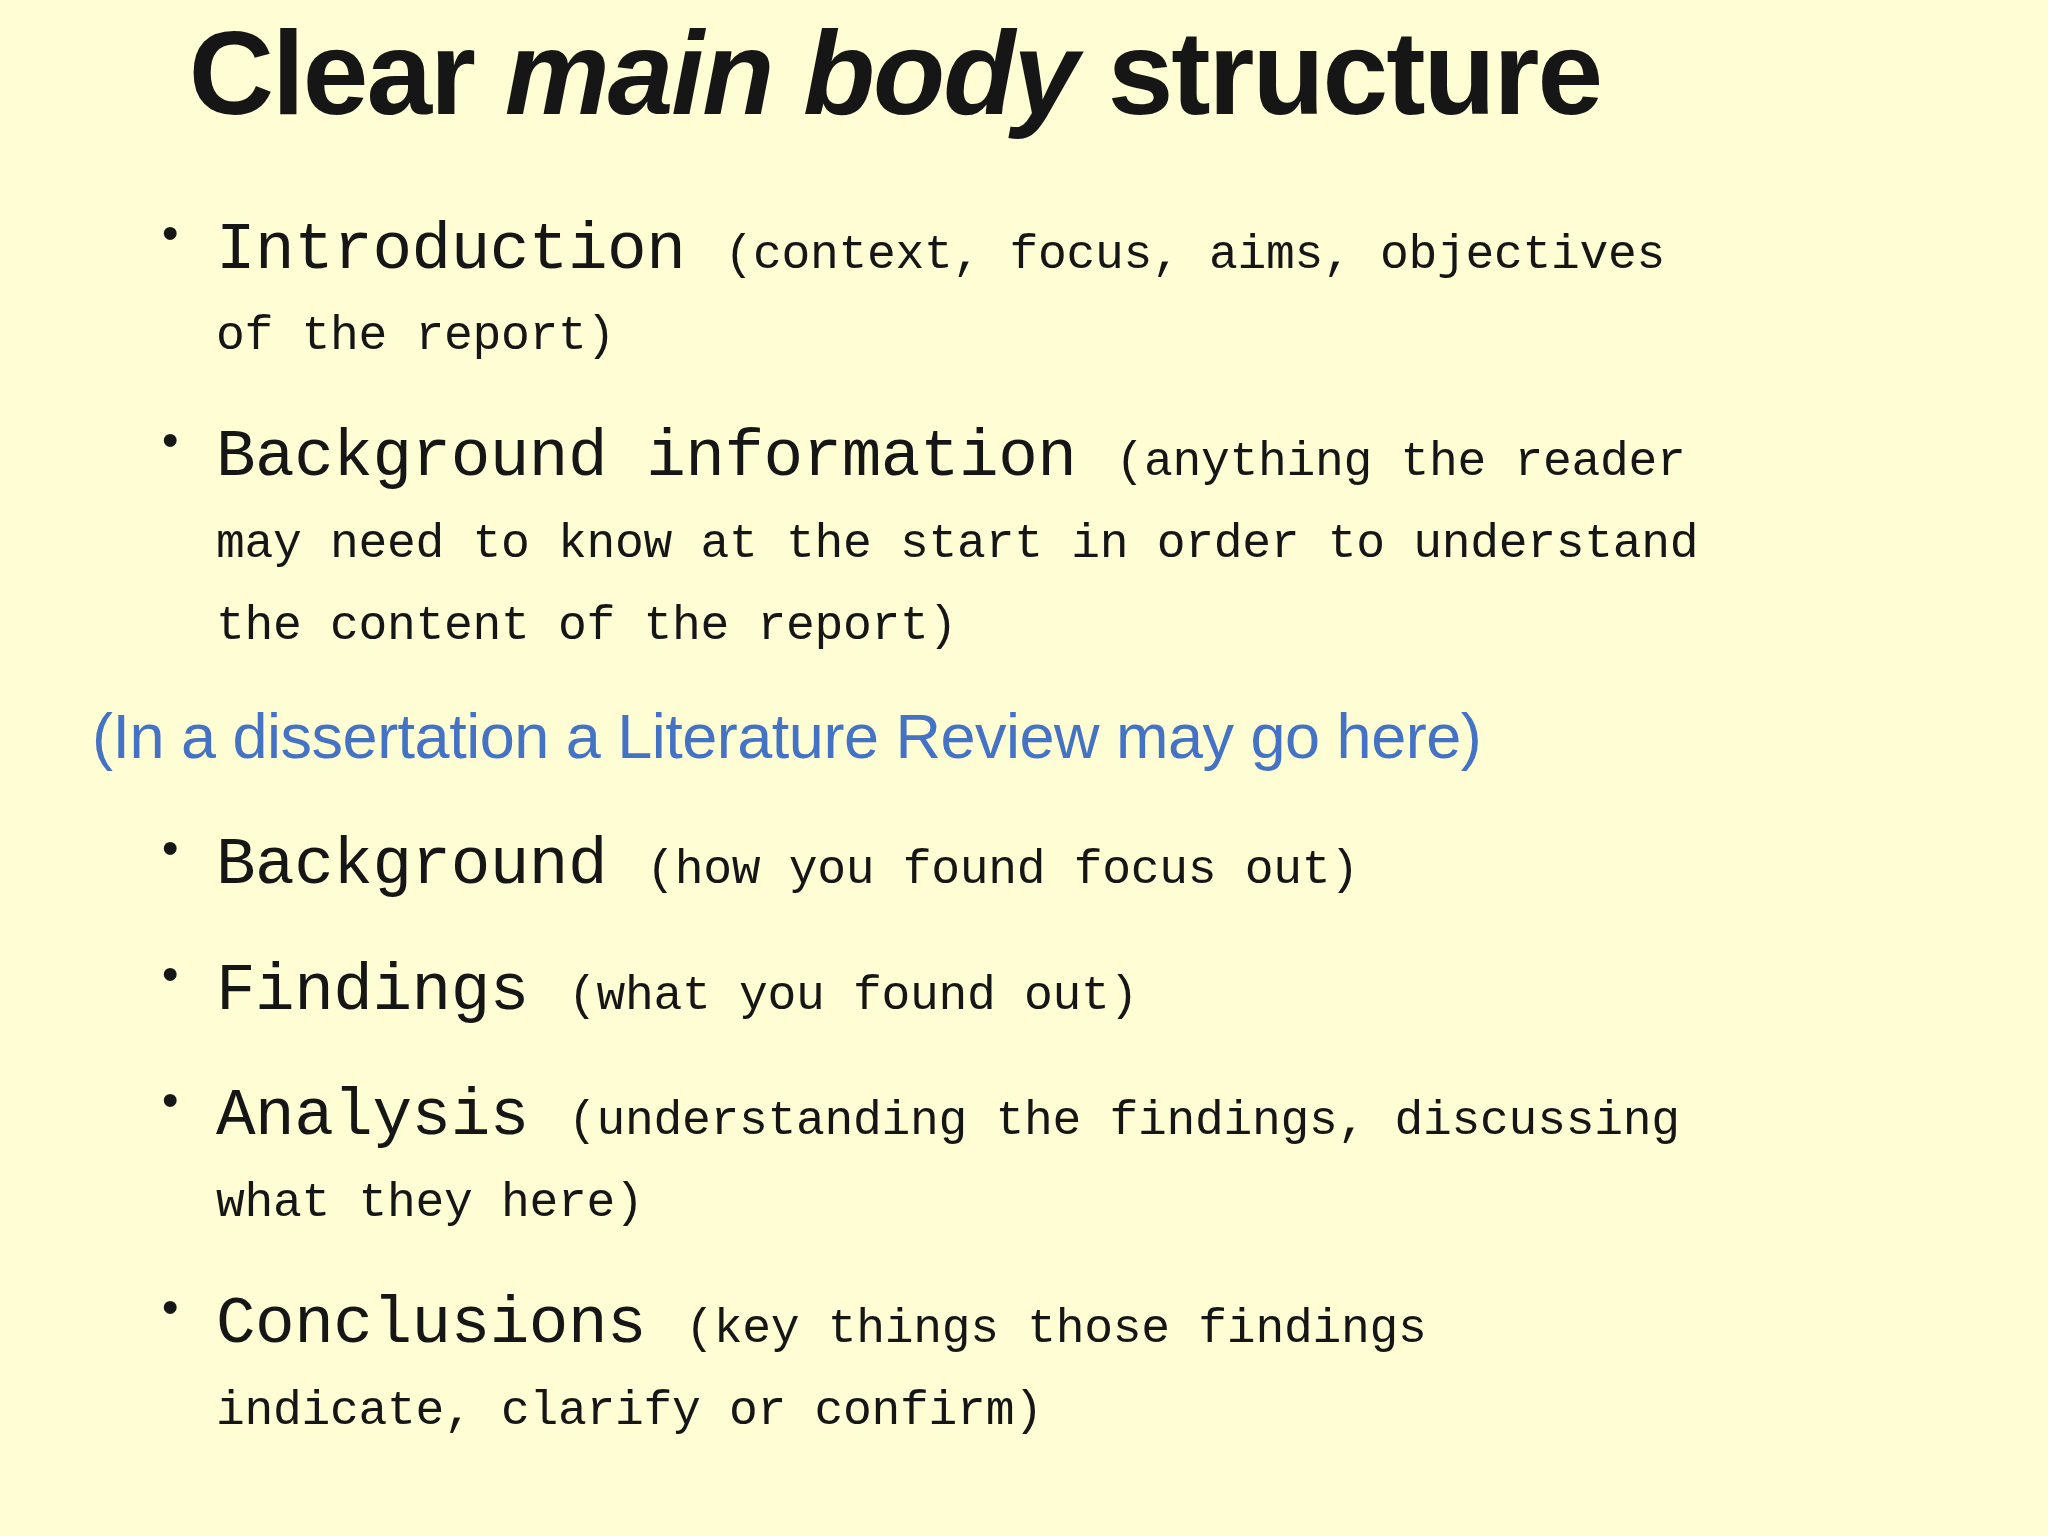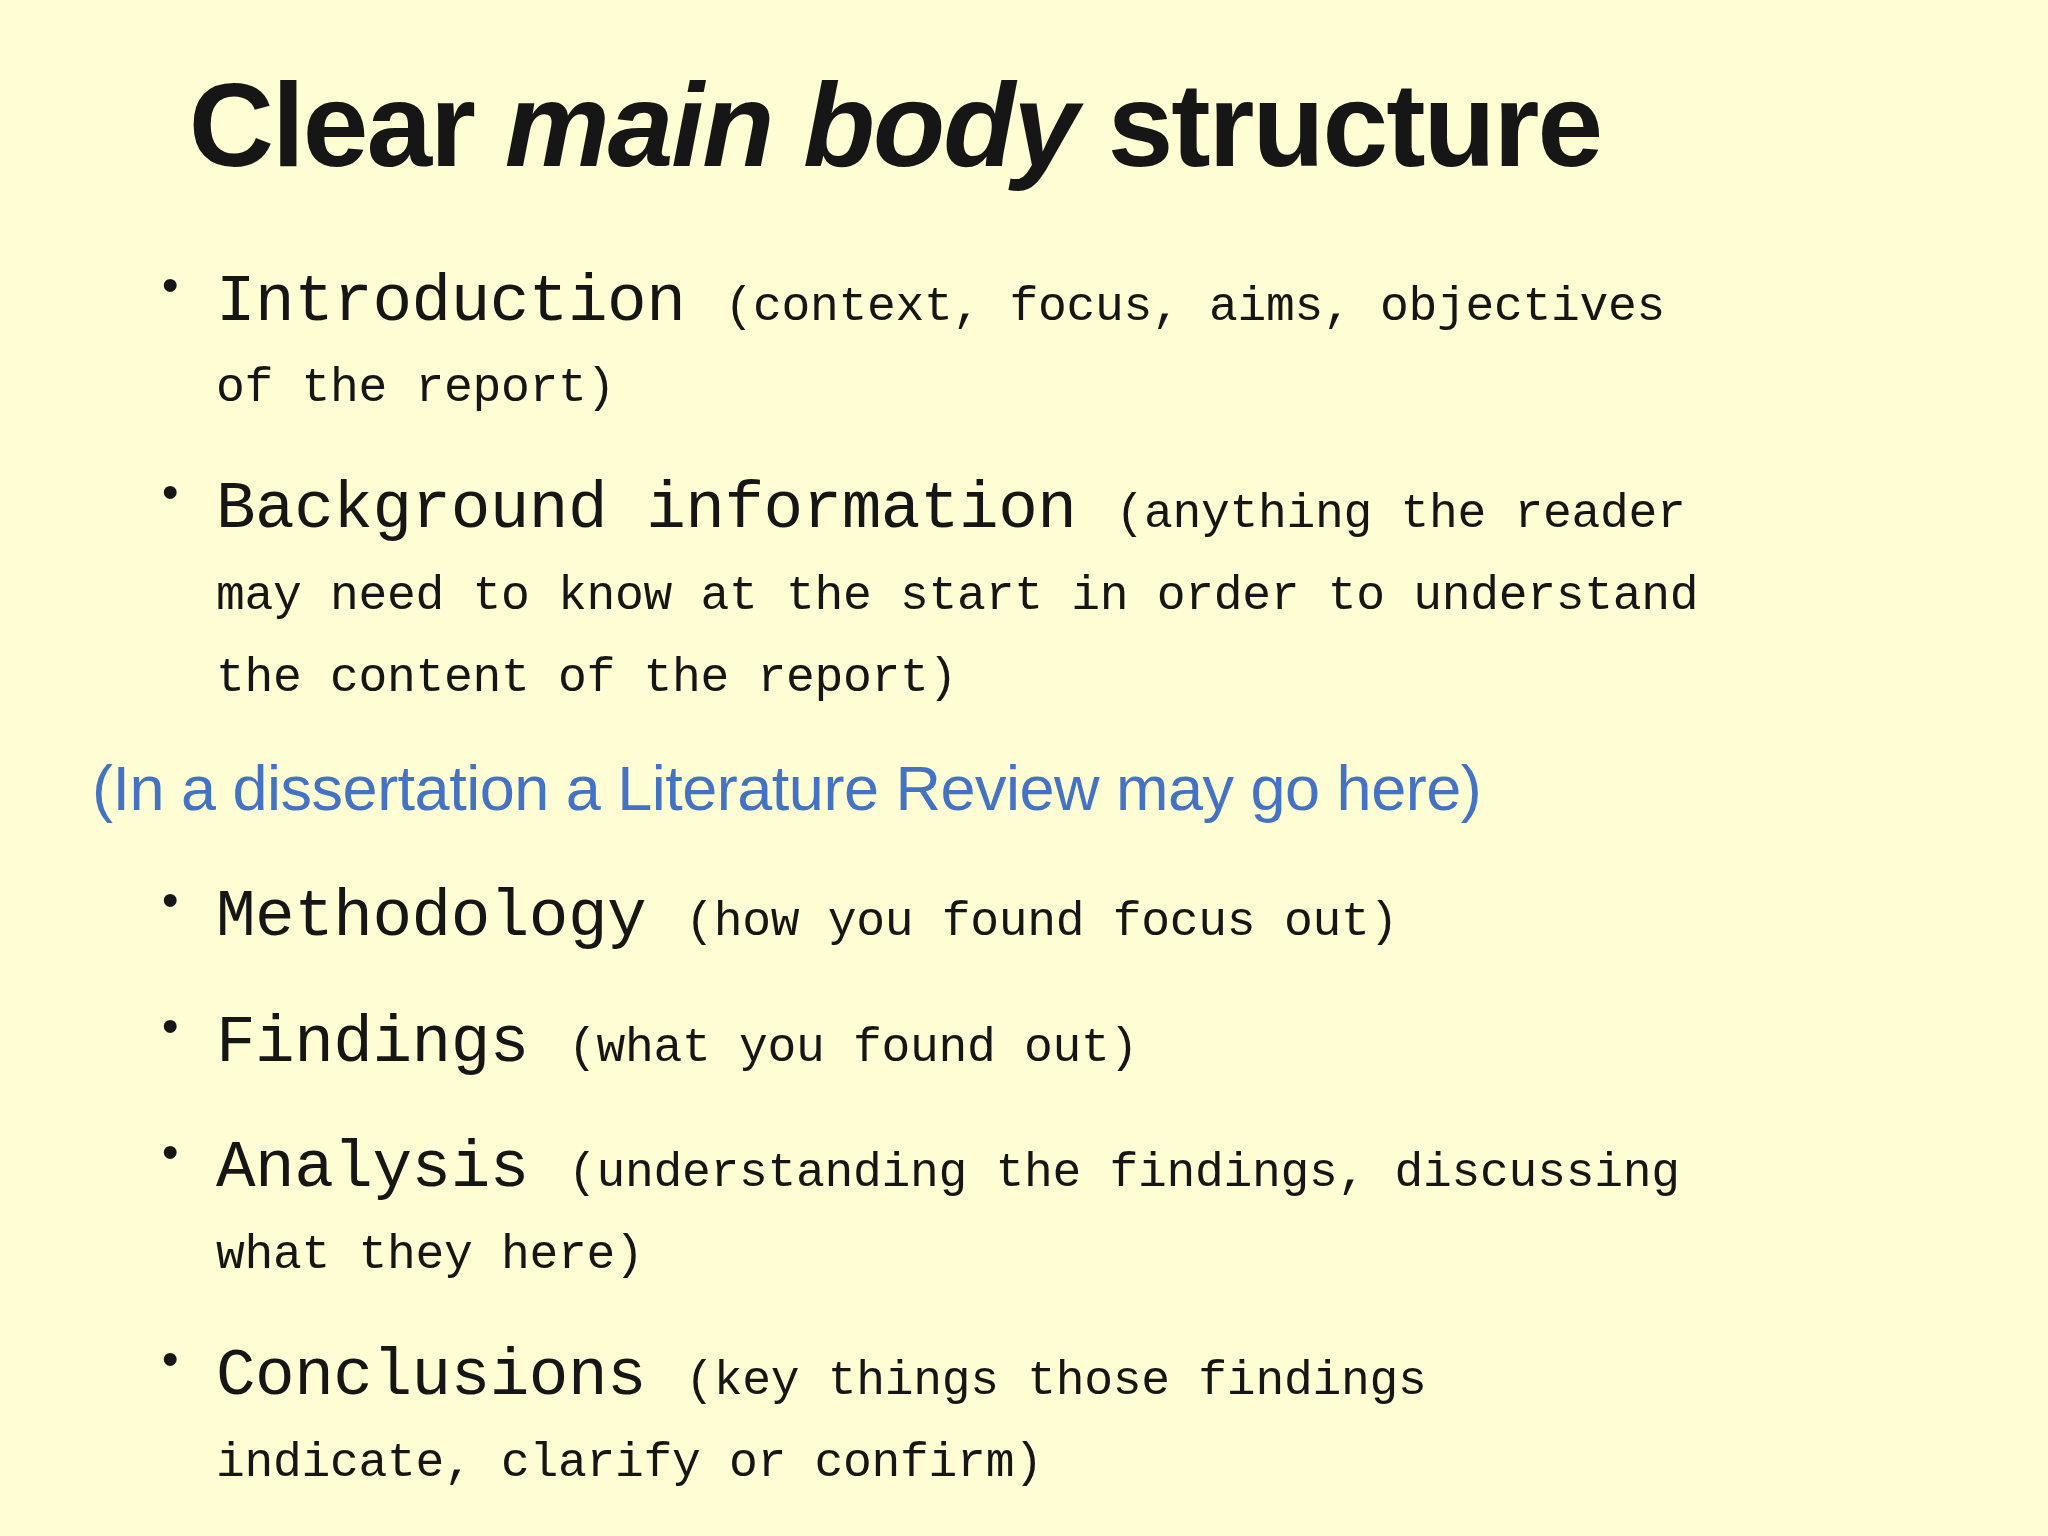--- a/index.html
+++ b/index.html
@@ -11,21 +11,20 @@
     font-family: "Liberation Sans", sans-serif;
   }
   body {
     background: var(--bg, #FFFDD4);
     color: var(--fg, #161616);
   }
   .slide {
     width: 1790px;
     height: 1536px;
     box-sizing: border-box;
-    padding-top: 52px;
   }
   .title {
     margin: 0 0 62px 0;
     text-align: center;
     font-size: 118px;
     font-weight: bold;
     letter-spacing: -2px;
     line-height: 1.25;
     white-space: pre-wrap;
   }
@@ -77,21 +76,21 @@
 
   <ul class="bullet-list">
     <li class="bullet-item"><span class="bullet-main">Introduction </span><span class="bullet-sub">(context, focus, aims, objectives of the report)</span></li>
 
     <li class="bullet-item"><span class="bullet-main">Background information </span><span class="bullet-sub">(anything the reader may need to know at the start in order to understand the content of the report)</span></li>
   </ul>
 
   <p class="note">(In a dissertation a Literature Review may go here)</p>
 
   <ul class="bullet-list">
-    <li class="bullet-item"><span class="bullet-main">Methodology </span><span class="bullet-sub">(how you found focus out)</span></li>
+    <li class="bullet-item"><span class="bullet-main">Background </span><span class="bullet-sub">(how you found focus out)</span></li>
 
     <li class="bullet-item"><span class="bullet-main">Findings </span><span class="bullet-sub">(what you found out)</span></li>
 
     <li class="bullet-item"><span class="bullet-main">Analysis </span><span class="bullet-sub">(understanding the findings, discussing what they here)</span></li>
 
     <li class="bullet-item"><span class="bullet-main">Conclusions </span><span class="bullet-sub">(key things those findings indicate, clarify or confirm)</span></li>
 
   </ul>
 
 </div>

